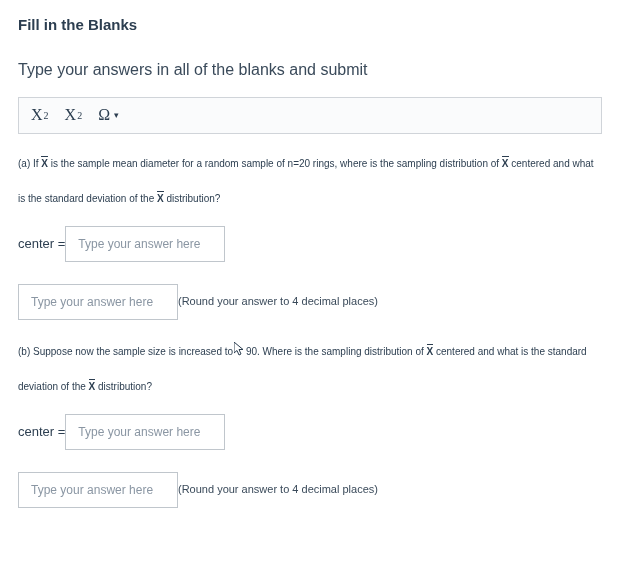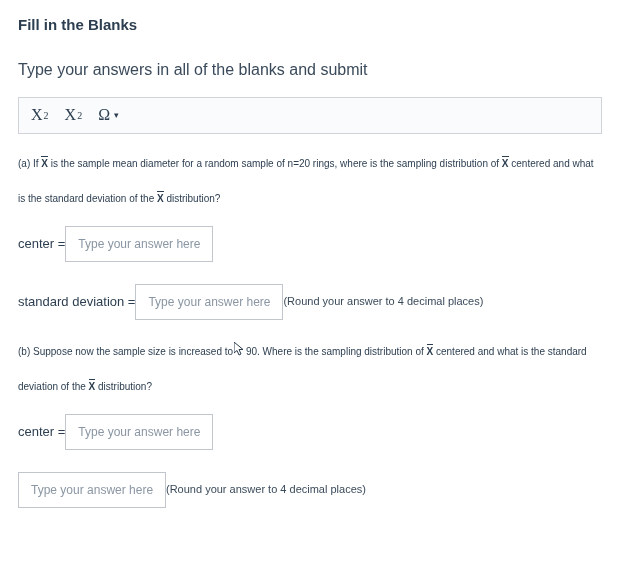--- a/index.html
+++ b/index.html
@@ -85,21 +85,21 @@
     }
     .answer-label {
       font-size: 13px;
       color: #2c3e50;
     }
     .answer-input {
       border: 1px solid #c0c6cc;
       padding: 10px 12px;
       font-size: 12px;
       color: #6b7885;
-      width: 148px;
+      width: 160px;
       background: #fff;
     }
     .answer-input::placeholder {
       color: #8a96a3;
     }
     .hint {
       font-size: 11px;
       color: #3a4a5a;
     }
     .cursor-svg {
@@ -135,21 +135,20 @@
 <div class="question-line">
   <span>is the standard deviation of the </span><span class="xbar">X</span><span> distribution?</span>
 </div>
 
 <div class="answer-row">
   <span class="answer-label">center =</span>
   <input class="answer-input" type="text" placeholder="Type your answer here" style="">
 </div>
 
 <div class="answer-row">
-  <span class="answer-label">standard deviation =</span>
   <input class="answer-input" type="text" placeholder="Type your answer here" style="">
   <span class="hint">(Round your answer to 4 decimal places)</span>
 </div>
 
 <div class="question-line">
   <span>(b) Suppose now the sample size is increased to </span><svg class="cursor-svg" width="11" height="15" viewBox="0 0 11 15">
       <path d="M0 0 L0 11 L3 8.5 L5 13 L7 12 L5 7.5 L9 7.5 Z" fill="none" stroke="#2c3e50" stroke-width="1"></path>
     </svg><span>90. Where is the sampling distribution of </span><span class="xbar">X</span><span> centered and what is the standard</span>
 </div>
 <div class="question-line">

